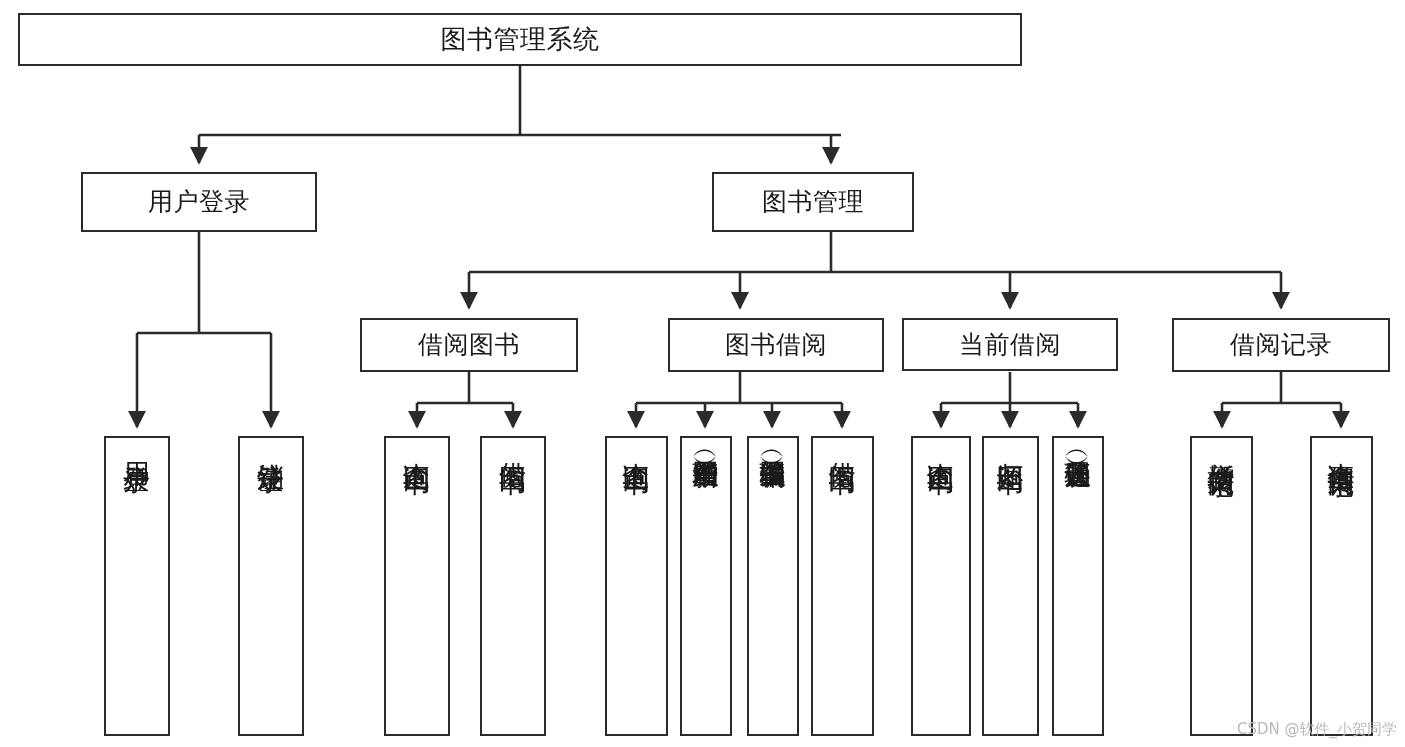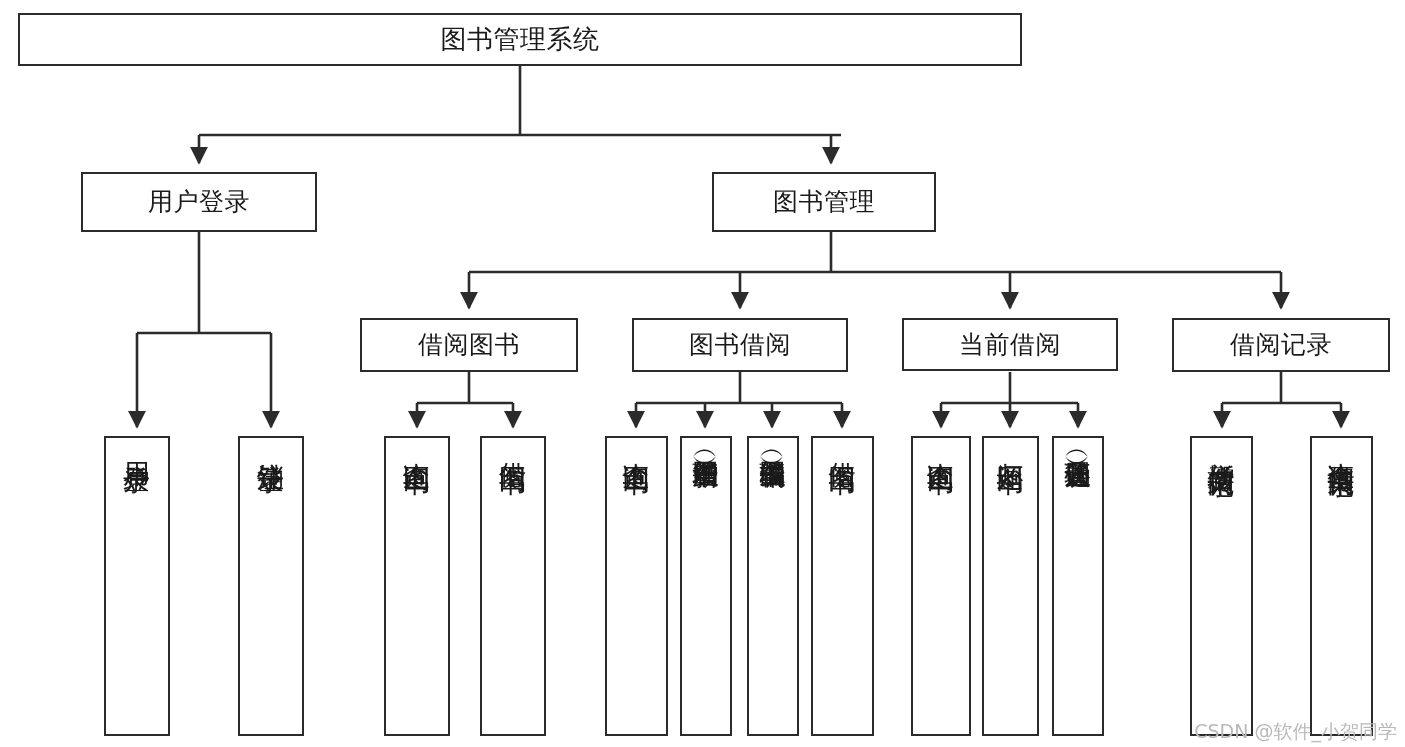--- a/index.html
+++ b/index.html
@@ -65,22 +65,22 @@
     letter-spacing: 2px;
     white-space: nowrap;
   }
   .node.vert.narrow .lbl {
     font-size: 26px;
     letter-spacing: 0px;
   }
   .watermark {
     position: absolute;
     right: 8px;
-    bottom: 2px;
-    font-size: 19px;
+    bottom: 8px;
+    font-size: 15px;
     color: #b9b9b9;
     z-index: 6;
     white-space: nowrap;
     font-family: "DejaVu Sans", "Liberation Sans", sans-serif;
   }
 </style>
 </head>
 <body>
 
 <div id="canvas">
@@ -135,28 +135,28 @@
     </g>
   </svg>
 
   <div class="node horiz root" style="left:18px; top:13px; width:1004px; height:53px;">
     <span class="lbl">图书管理系统</span>
   </div>
 
   <div class="node horiz" style="left:81px; top:172px; width:236px; height:60px;">
     <span class="lbl">用户登录</span>
   </div>
-  <div class="node horiz" style="left:712px; top:172px; width:224px; height:60px;">
+  <div class="node horiz" style="left:712px; top:172px; width:202px; height:60px;">
     <span class="lbl">图书管理</span>
   </div>
 
   <div class="node horiz" style="left:360px; top:318px; width:218px; height:54px;">
     <span class="lbl">借阅图书</span>
   </div>
-  <div class="node horiz" style="left:632px; top:318px; width:216px; height:54px;">
+  <div class="node horiz" style="left:668px; top:318px; width:216px; height:54px;">
     <span class="lbl">图书借阅</span>
   </div>
   <div class="node horiz" style="left:902px; top:318px; width:216px; height:53px;">
     <span class="lbl">当前借阅</span>
   </div>
   <div class="node horiz" style="left:1172px; top:318px; width:218px; height:54px;">
     <span class="lbl">借阅记录</span>
   </div>
 
   <div class="node vert" style="left:104px; top:436px; width:66px; height:300px;">

